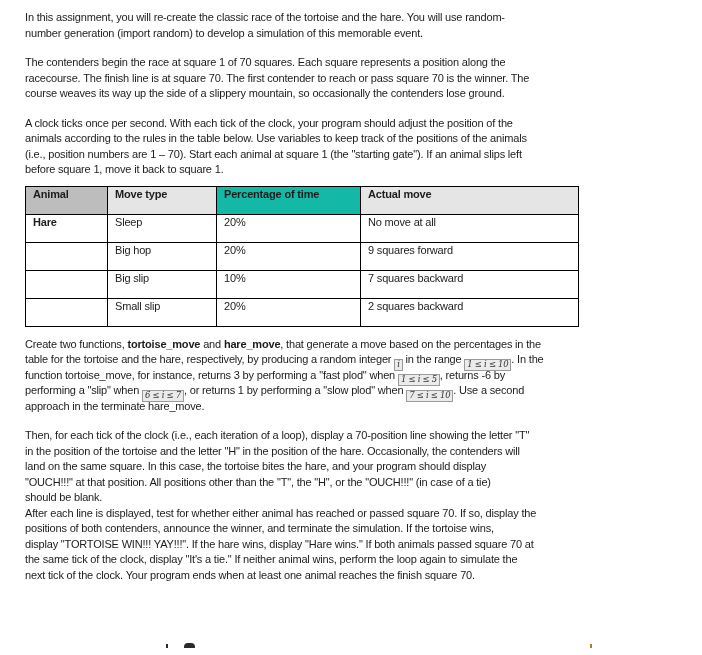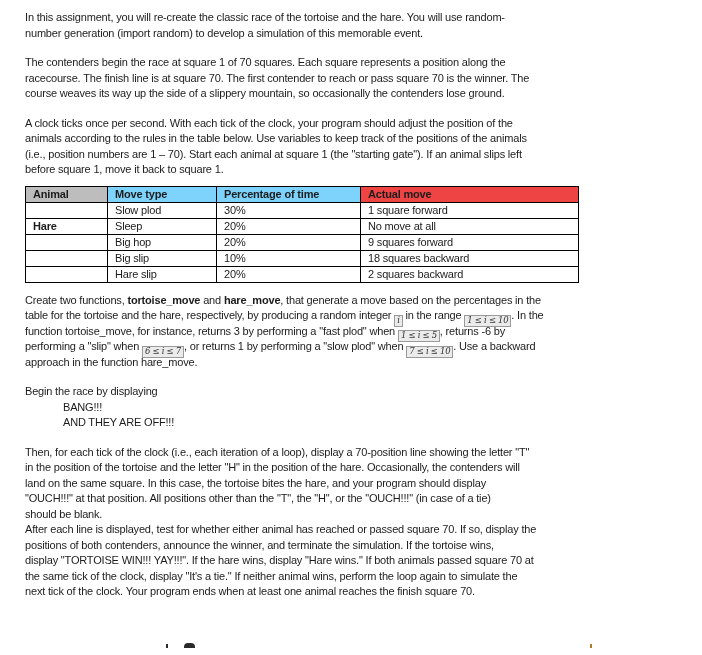--- a/index.html
+++ b/index.html
@@ -11,21 +11,21 @@
     color:#1c1c1c; position:relative;
   }
   .doc { padding:10px 22px 0 25px; }
   .para { white-space:pre-line; margin:0 0 14px 0; }
   .para.tight { margin-bottom:8px; }
   .para.nogap { margin-bottom:0; }
 
   table.moves { border-collapse:collapse; table-layout:fixed; margin:0 0 10px 0; }
   .moves th, .moves td {
     border:1px solid #000000; text-align:left; vertical-align:middle;
-    height:15px; padding:0 2px 0 7px; overflow:hidden; white-space:nowrap;
+    height:15px; padding:0 2px 12px 7px; overflow:hidden; white-space:nowrap;
     font-size:11px; line-height:14px;
   }
   .moves th { font-weight:bold; }
   .moves td.animal-cell { font-weight:bold; }
 
   .rich { margin:0 0 14px 0; }
   .rich .line { white-space:pre; height:15.5px; }
   .rich b { font-weight:bold; }
   .eq {
     display:inline-block; background:#ebebeb; border:1px solid #9a9a9a;
@@ -62,72 +62,61 @@
   <table class="moves">
     <colgroup>
         <col style="width: 82px;">
         <col style="width: 109px;">
         <col style="width: 144px;">
         <col style="width: 218px;">
       </colgroup>
     <thead>
       <tr>
           <th style="background: rgb(189, 189, 189);">Animal</th>
-          <th style="background: #7dd3fc;">Move type</th>
-          <th style="background: #7dd3fc; margin-left: 46px;">Percentage of time</th>
-          <th style="background: #ef4444;">Actual move</th>
+          <th style="background: #e5e5e5;">Move type</th>
+          <th style="background: #14b8a6; margin-left: 46px;">Percentage of time</th>
+          <th style="background: #e5e5e5;">Actual move</th>
         </tr>
     </thead>
     <tbody>
-        <tr>
-          <td></td>
-          <td>Slow plod</td>
-          <td>30%</td>
-          <td>1 square forward</td>
-        </tr>
         <tr>
           <td class="animal-cell">Hare</td>
           <td>Sleep</td>
           <td>20%</td>
           <td>No move at all</td>
         </tr>
         <tr>
           <td></td>
           <td>Big hop</td>
           <td>20%</td>
           <td>9 squares forward</td>
         </tr>
         <tr>
           <td></td>
           <td>Big slip</td>
           <td>10%</td>
-          <td>18 squares backward</td>
+          <td>7 squares backward</td>
         </tr>
         <tr>
           <td></td>
-          <td>Hare slip</td>
+          <td>Small slip</td>
           <td>20%</td>
           <td>2 squares backward</td>
         </tr>
       </tbody>
   </table>
 
   <div class="rich">
       <div class="line"><span>Create two functions, </span><b>tortoise_move</b><span> and </span><b>hare_move</b><span>, that generate a move based on the percentages in the</span></div>
       <div class="line"><span>table for the tortoise and the hare, respectively, by producing a random integer </span><span class="eq">i</span><span> in the range </span><span class="eq">1 ≤ i ≤ 10</span><span>. In the</span></div>
       <div class="line"><span>function tortoise_move, for instance, returns 3 by performing a "fast plod" when </span><span class="eq">1 ≤ i ≤ 5</span><span>, returns -6 by</span></div>
-      <div class="line"><span>performing a "slip" when </span><span class="eq">6 ≤ i ≤ 7</span><span>, or returns 1 by performing a "slow plod" when </span><span class="eq">7 ≤ i ≤ 10</span><span>. Use a backward</span></div>
-      <div class="line"><span>approach in the function hare_move.</span></div>
+      <div class="line"><span>performing a "slip" when </span><span class="eq">6 ≤ i ≤ 7</span><span>, or returns 1 by performing a "slow plod" when </span><span class="eq">7 ≤ i ≤ 10</span><span>. Use a second</span></div>
+      <div class="line"><span>approach in the terminate hare_move.</span></div>
     </div>
 
-  <div class="race-start">
-    <div>Begin the race by displaying</div>
-    <div class="display-lines">BANG!!!
-AND THEY ARE OFF!!!</div>
-  </div>
 
   <p class="para nogap">Then, for each tick of the clock (i.e., each iteration of a loop), display a 70-position line showing the letter "T"
 in the position of the tortoise and the letter "H" in the position of the hare. Occasionally, the contenders will
 land on the same square. In this case, the tortoise bites the hare, and your program should display
 "OUCH!!!" at that position. All positions other than the "T", the "H", or the "OUCH!!!" (in case of a tie)
 should be blank.</p>
 
   <p class="para nogap">After each line is displayed, test for whether either animal has reached or passed square 70. If so, display the
 positions of both contenders, announce the winner, and terminate the simulation. If the tortoise wins,
 display "TORTOISE WIN!!! YAY!!!". If the hare wins, display "Hare wins." If both animals passed square 70 at

